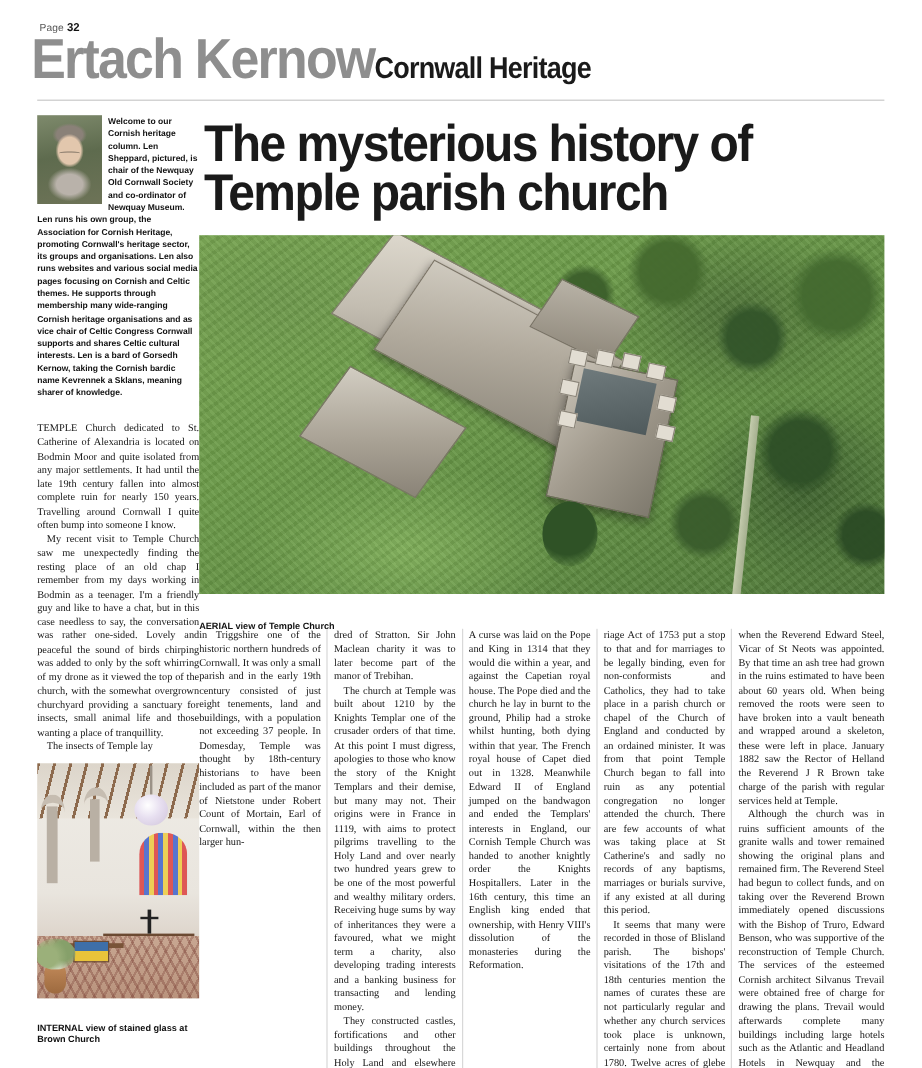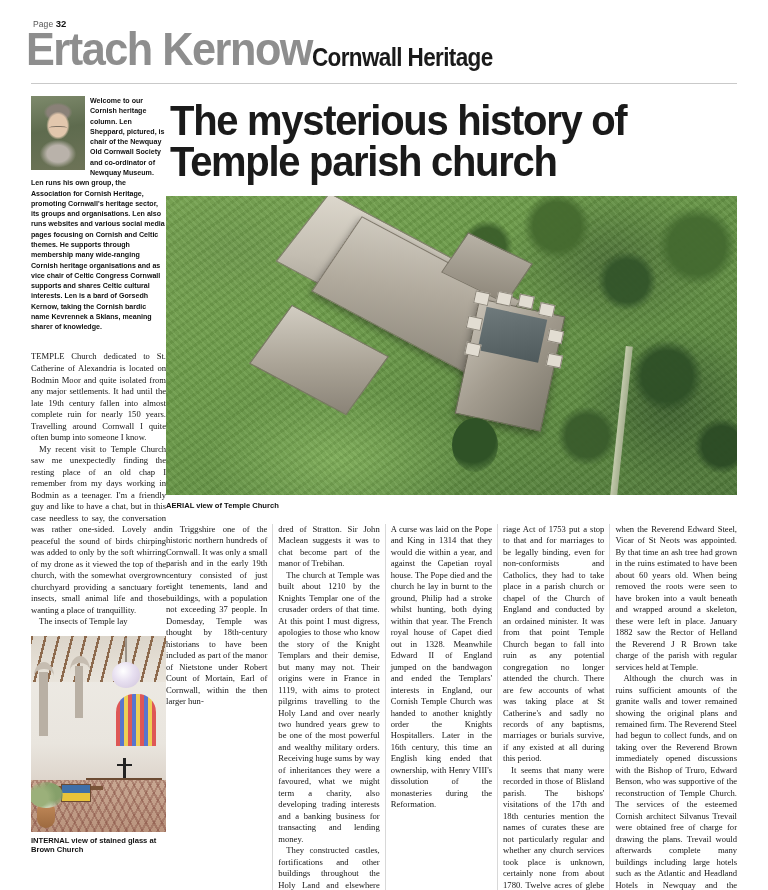--- a/index.html
+++ b/index.html
@@ -212,21 +212,21 @@
     background: radial-gradient(circle at 30% 60%, #9bb07a 0 30%, rgba(155,176,122,0) 60%),
                 radial-gradient(circle at 70% 40%, #86a06a 0 28%, rgba(134,160,106,0) 58%),
                 radial-gradient(circle at 50% 80%, #fff 0 18%, rgba(255,255,255,0) 45%);
   }
 
   .caption {
     font-family: "Liberation Sans", sans-serif;
     font-weight: 700;
     font-size: 7.6px;
     color: #111;
-    margin-top: 4px;
+    margin-top: 20px;
     line-height: 1.25;
   }
 
   
   .headline {
     position: absolute;
     left: 170px;
     top: 100px;
     width: 568px;
     font-family: "Liberation Sans Narrow", "Liberation Sans", sans-serif;
@@ -425,21 +425,21 @@
   </div>
 
   <div class="cols">
 
     <div class="col">
       <p>in Triggshire one of the historic northern hundreds of Cornwall. It was only a small parish and in the early 19th century consisted of just eight tenements, land and buildings, with a population not exceeding 37 people. In Domesday, Temple was thought by 18th-century historians to have been included as part of the manor of Nietstone under Robert Count of Mortain, Earl of Cornwall, within the then larger hun-</p>
     </div>
     <div class="col-rule"></div>
 
     <div class="col">
-      <p>dred of Stratton. Sir John Maclean suggests it was to chat become part of the manor of Trebihan.</p>
+      <p>dred of Stratton. Sir John Maclean charity it was to later become part of the manor of Trebihan.</p>
       <p>The church at Temple was built about 1210 by the Knights Templar one of the crusader orders of that time. At this point I must digress, apologies to those who know the story of the Knight Templars and their demise, but many may not. Their origins were in France in 1119, with aims to protect pilgrims travelling to the Holy Land and over nearly two hundred years grew to be one of the most powerful and wealthy military orders. Receiving huge sums by way of inheritances they were a favoured, what we might term a charity, also developing trading interests and a banking business for transacting and lending money.</p>
       <p>They constructed castles, fortifications and other buildings throughout the Holy Land and elsewhere including our small Cornish church named after them. Eventually their reason for existing failed as the Holy Land fell under Muslim control with the fall of Acre in 1291. King Philip the Fair of France was fortunate in the appointment of Clement V 1305 as Pope, who was very</p>
     </div>
     <div class="col-rule"></div>
 
     <div class="col">
       <p>A curse was laid on the Pope and King in 1314 that they would die within a year, and against the Capetian royal house. The Pope died and the church he lay in burnt to the ground, Philip had a stroke whilst hunting, both dying within that year. The French royal house of Capet died out in 1328. Meanwhile Edward II of England jumped on the bandwagon and ended the Templars' interests in England, our Cornish Temple Church was handed to another knightly order the Knights Hospitallers. Later in the 16th century, this time an English king ended that ownership, with Henry VIII's dissolution of the monasteries during the Reformation.</p>
 
     </div>
     <div class="col-rule"></div>

